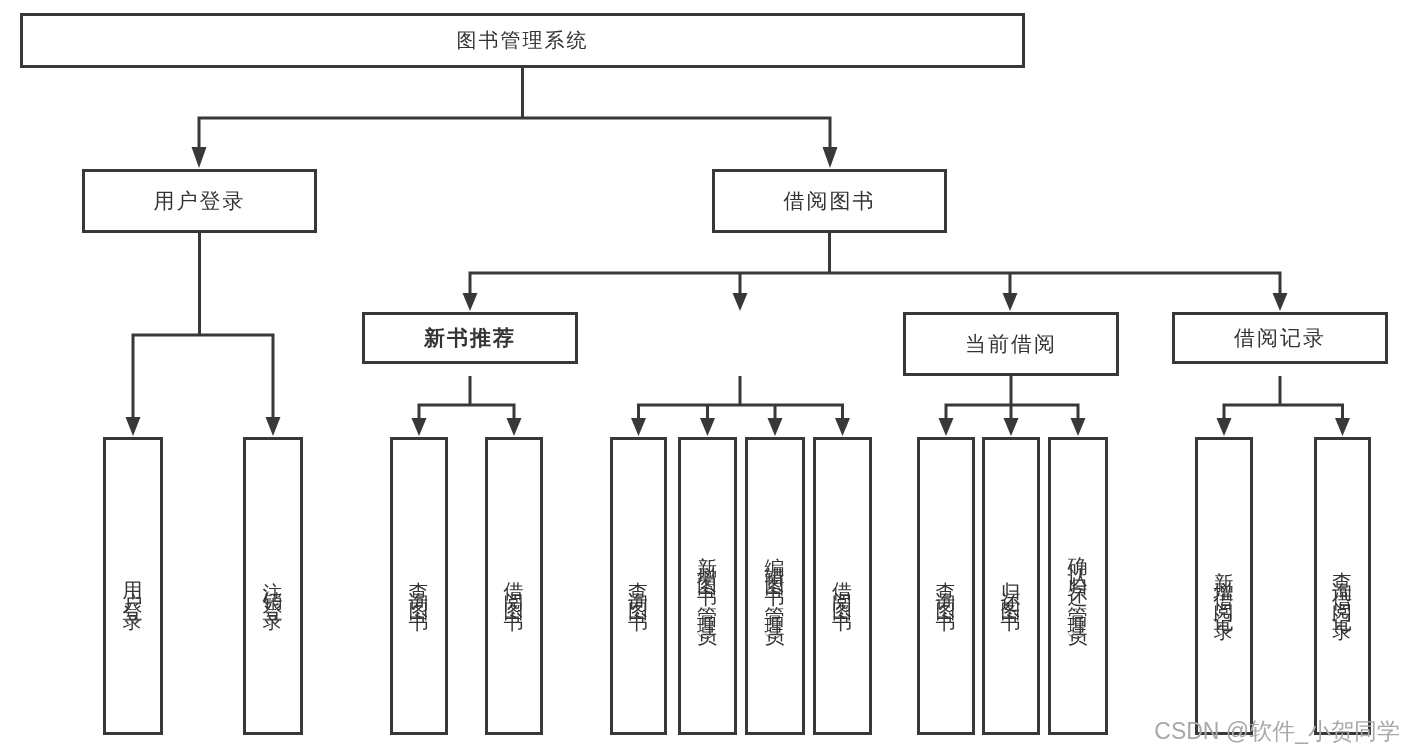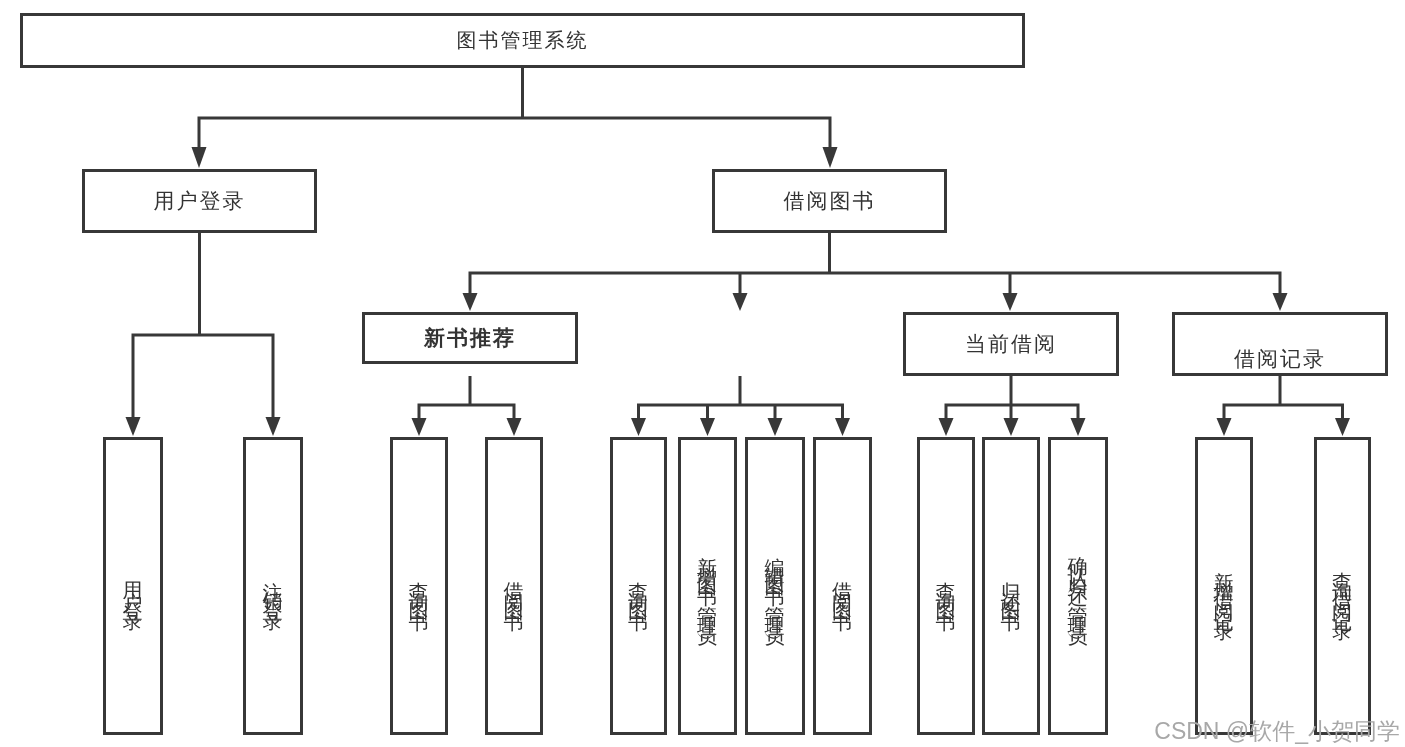--- a/index.html
+++ b/index.html
@@ -90,21 +90,21 @@
   <div class="box" style="left:712px;top:169px;width:235px;height:64px;">
     <span class="h-label">借阅图书</span>
   </div>
 
   <div class="box" style="left:362px;top:312px;width:216px;height:52px;font-weight:bold;">
     <span class="h-label">新书推荐</span>
   </div>
   <div class="box" style="left:903px;top:312px;width:216px;height:64px;">
     <span class="h-label">当前借阅</span>
   </div>
-  <div class="box" style="left:1172px;top:312px;width:216px;height:64px;align-items:flex-end;">
+  <div class="box" style="left:1172px;top:312px;width:216px;height:52px;">
     <span class="h-label">借阅记录</span>
   </div>
 
   <div class="box leaf" style="left:103px;top:437px;width:60px;height:298px;">
     <span>用户登录</span>
   </div>
   <div class="box leaf" style="left:243px;top:437px;width:60px;height:298px;">
     <span>注销登录</span>
   </div>
 

